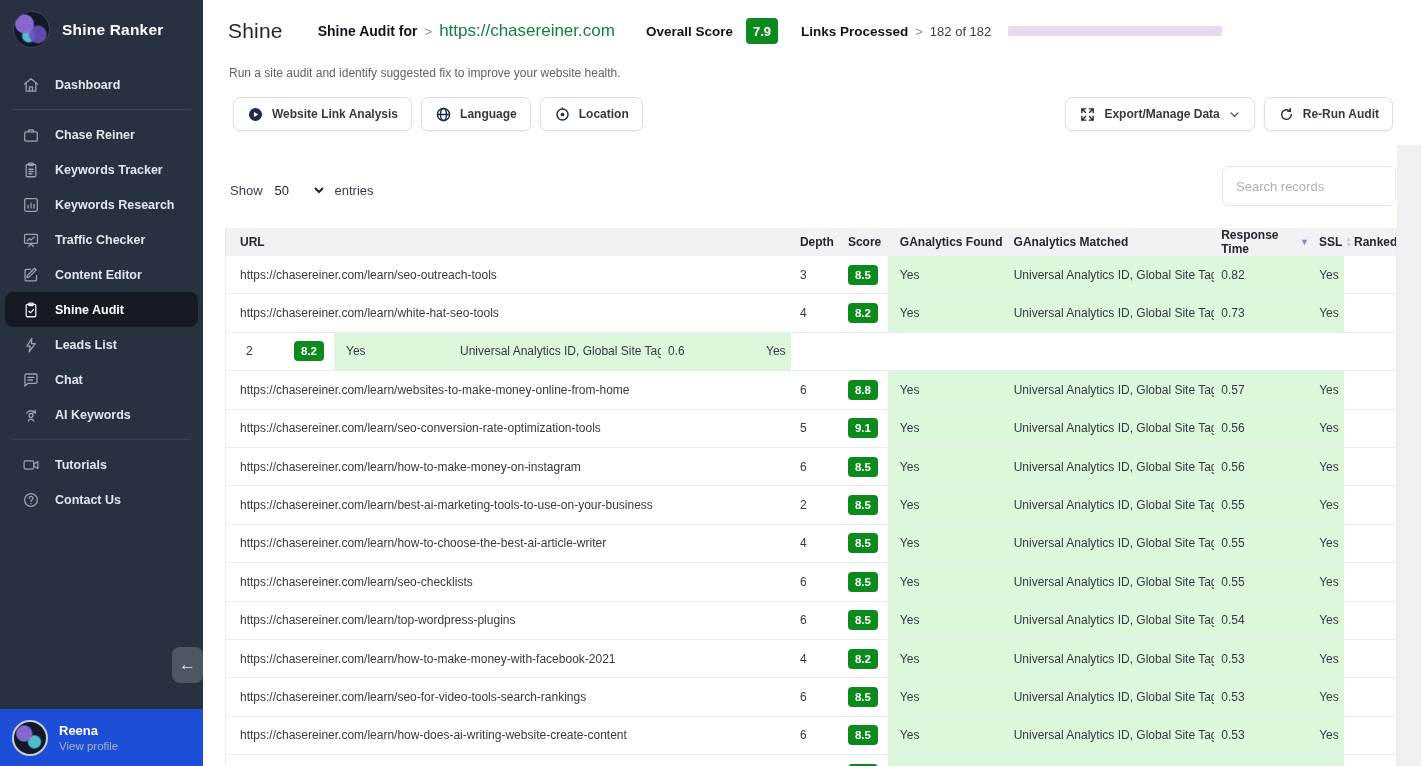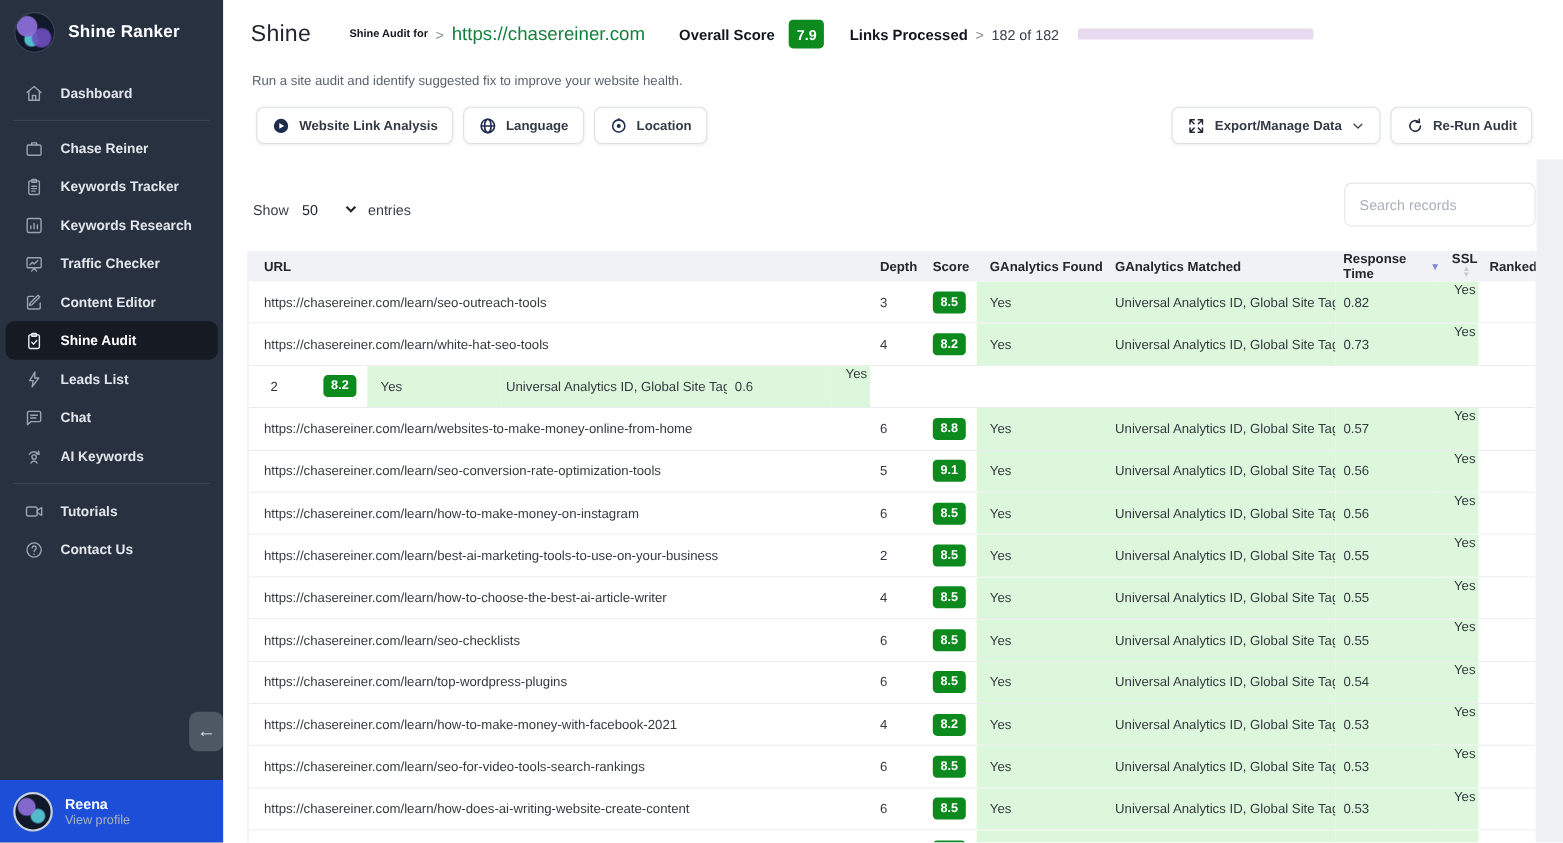--- a/index.html
+++ b/index.html
@@ -46,21 +46,21 @@
   .profile-name { font-size:13px; font-weight:bold; color:#ffffff; line-height:1.25; }
   .profile-link { font-size:11.5px; color:#a9b2bf; cursor:pointer; }
 
   
   .main { position:absolute; left:203px; top:0; width:1218px; height:766px; background:#fff; }
   .right-gutter { position:absolute; right:0; top:145px; width:24px; height:621px; background:#eef0f3; }
 
   .page-head { position:absolute; left:25px; top:15px; right:20px; height:32px;
     display:flex; align-items:center; white-space:nowrap; }
   .page-title { font-size:21px; color:#1f2530; letter-spacing:.2px; }
-  .audit-for { font-size:10px; font-weight:bold; color:#11151c; margin-left:35px;text-align:right; }
+  .audit-for { font-size:14px; font-weight:bold; color:#11151c; margin-left:35px;text-align:right; }
   .crumb-gt { color:#8a8f98; font-size:13px; margin:0 7px; }
   .audit-url { font-size:17px; color:#15803d;text-align:right; }
   .overall-label { font-size:13.5px; font-weight:bold; color:#11151c; margin-left:31px; }
   .score-chip { margin-left:13px; min-width:32px; height:26px; padding:0 6px;
     background:#0d8a1e; color:#fff; font-size:13px; font-weight:bold; border-radius:4px;
     display:flex; align-items:center; justify-content:center; }
   .links-label { font-size:13.5px; font-weight:bold; color:#11151c; margin-left:23px; }
   .links-count { font-size:13px; color:#3a4049; }
   .progress-track { margin-left:17px; width:214px; height:10px; background:#e7d9ef;
     border-radius:2px; overflow:hidden; }
@@ -101,21 +101,21 @@
   .td { font-size:12px; color:#343a40; display:flex; align-items:center; height:100%;
     overflow:hidden; white-space:nowrap; }
   .green { background:#ddf7dc; }
 
   .col-url      { width:555px; padding-left:14px; }
   .col-depth    { width:50px;  padding-left:20px; }
   .col-score    { width:58px;  padding-left:18px; }
   .col-found    { width:122px; padding-left:12px; }
   .col-matched  { width:205px; padding-left:4px; }
   .col-response { width:95px;  padding-left:7px; }
-  .col-ssl      { width:35px;  padding-left:10px;flex-direction:column; }
+  .col-ssl      { width:35px;  padding-left:10px; }
   .col-ranked   { width:52px;  padding-left:10px; }
 
   .score-badge { min-width:30px; height:20px; padding:0 4px; background:#0d8a1e;
     color:#fff; font-size:11.5px; font-weight:bold; border-radius:4px;
     display:flex; align-items:center; justify-content:center; }
   .sort-desc { color:#8186d5; font-size:9px; margin-left:3px; line-height:1; }
   .sort-both { display:flex; flex-direction:column; margin-left:3px; color:#c6cad1;
     font-size:7px; line-height:.8; }
 </style>
 </head>

